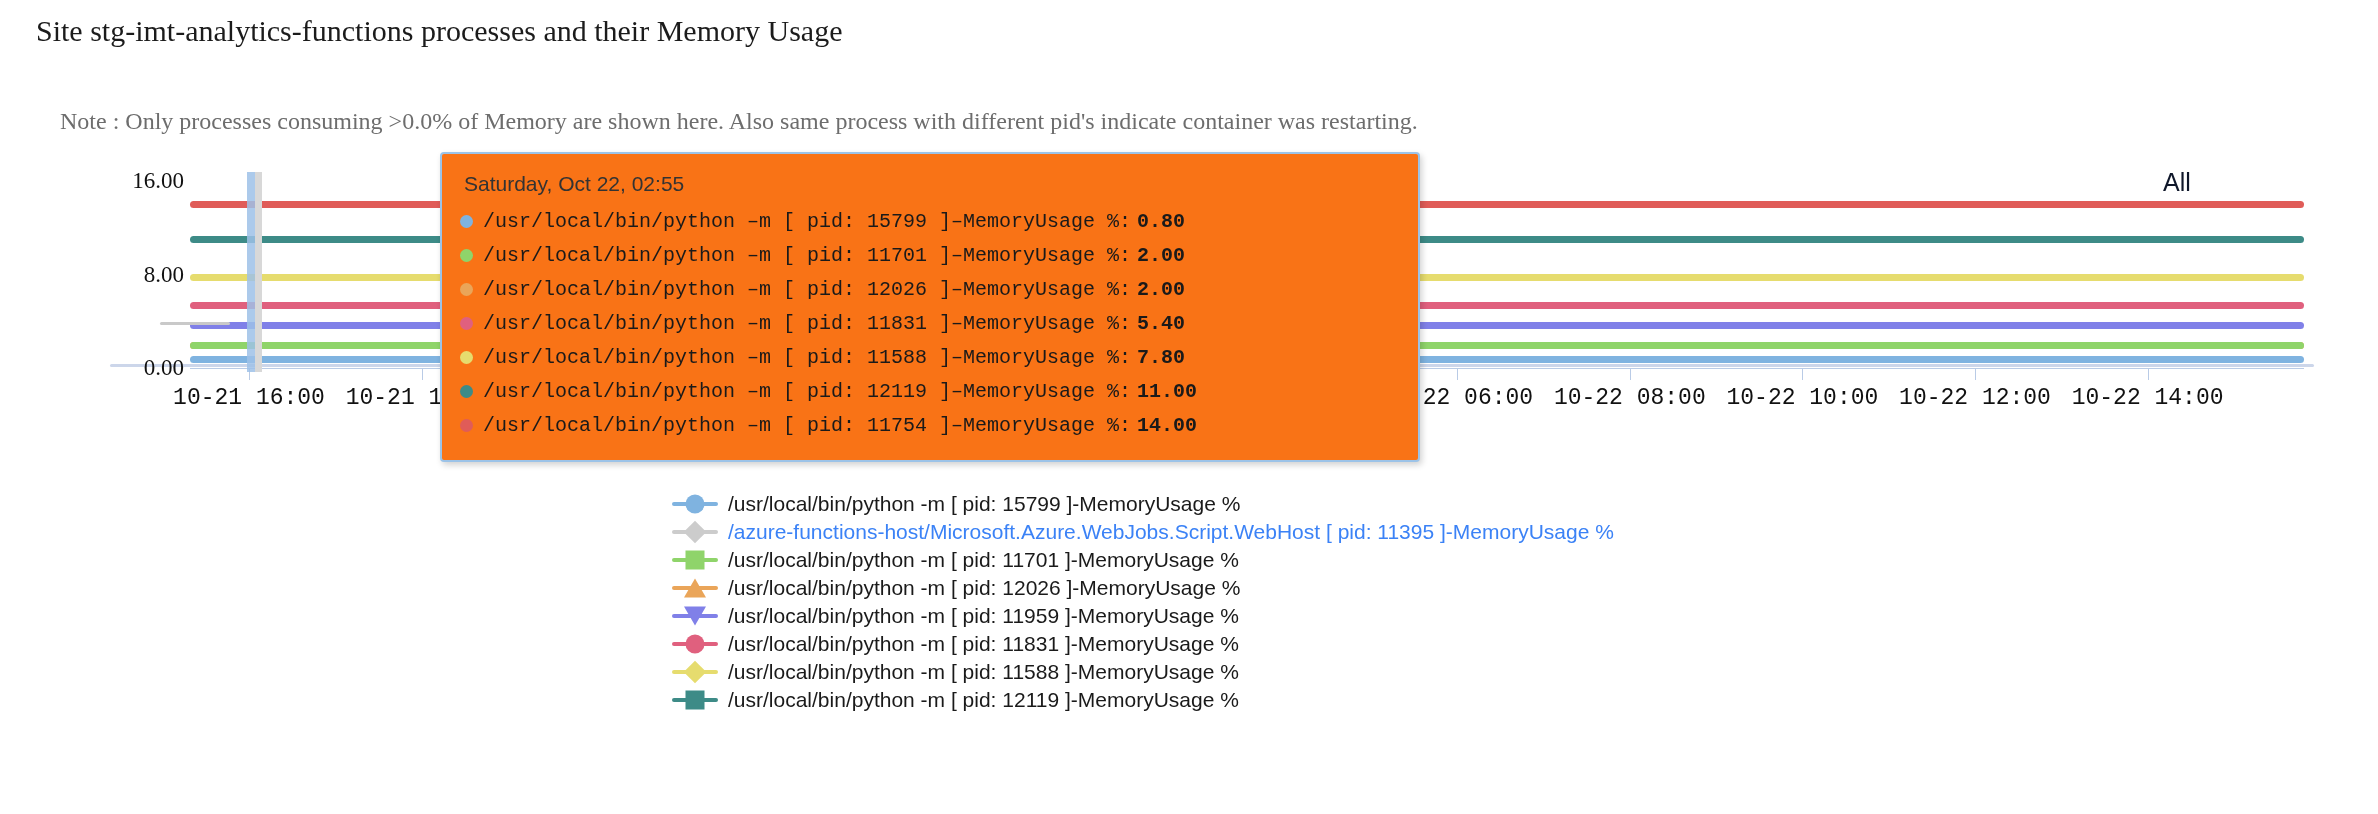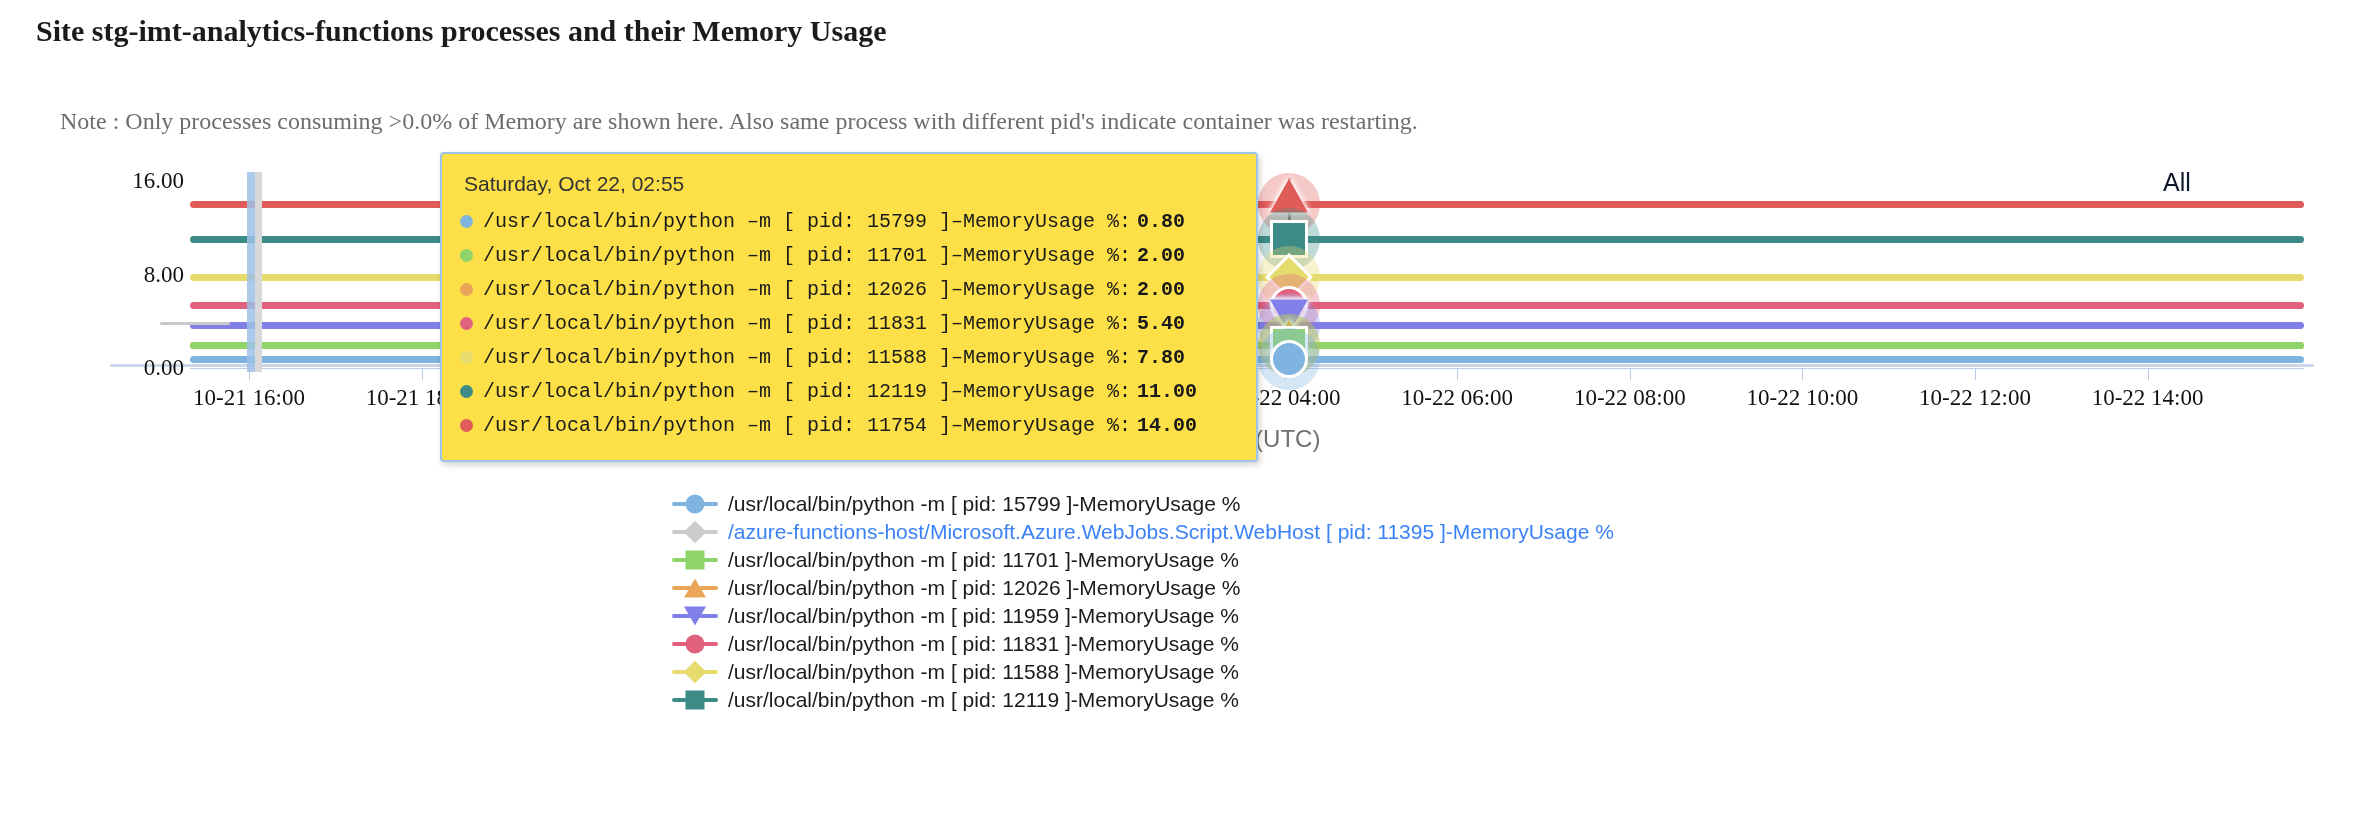--- a/index.html
+++ b/index.html
@@ -9,21 +9,21 @@
     font-family:"Liberation Sans", sans-serif;
     position:relative;
     overflow:hidden;
   }
   .page{position:absolute;inset:0;}
 
   
   .page-title{
     position:absolute;left:36px;top:14px;
     font-family:"Liberation Serif", serif;
-    font-size:30px;font-weight:bold;color:#1b1b1b;
+    font-size:30px;font-weight:normal;color:#1b1b1b;
     white-space:nowrap;
   }
   .note{
     position:absolute;left:60px;top:108px;
     font-family:"Liberation Serif", serif;
     font-size:24px;color:#6d6d6d;
     white-space:nowrap;
   }
 
   
@@ -37,21 +37,21 @@
   }
   .baseline{
     position:absolute;left:190px;top:368px;
     width:2114px;height:1px;background:#b9cbe6;
   }
   .tick-mark{
     position:absolute;top:368px;width:1px;height:12px;background:#b9cbe6;
   }
   .xtick{
     position:absolute;top:385px;
-    font-family:Liberation Serif, serif;
+    font-family:Liberation Mono, monospace;
     font-size:23px;color:#111;
     white-space:nowrap;transform:translateX(-50%);
   }
   .axis-title{
     position:absolute;top:425px;
     font-family:"Liberation Sans", sans-serif;
     font-size:24px;color:#707070;white-space:nowrap;
   }
   .all-link{
     position:absolute;left:2163px;top:168px;
@@ -93,22 +93,22 @@
   .mk-tri{
     width:0;height:0;border-left:19px solid transparent;
     border-right:19px solid transparent;
     filter:drop-shadow(0 0 0 #fff);
   }
   .mk-tri-wrap{position:absolute;transform:translate(-50%,-50%);}
 
   
   .tooltip{
     position:absolute;left:440px;top:152px;
-    width:818px;
-    background:#fde047;
+    width:980px;
+    background:#f97316;
     border:2px solid #9cc3e8;
     border-radius:4px;
     box-shadow:2px 3px 6px rgba(0,0,0,.18);
     padding:14px 18px 18px 18px;
     box-sizing:border-box;
     z-index:30;
   }
   .tt-head{
     font-family:"Liberation Sans", sans-serif;
     font-size:21px;color:#333;margin:4px 0 8px 4px;

